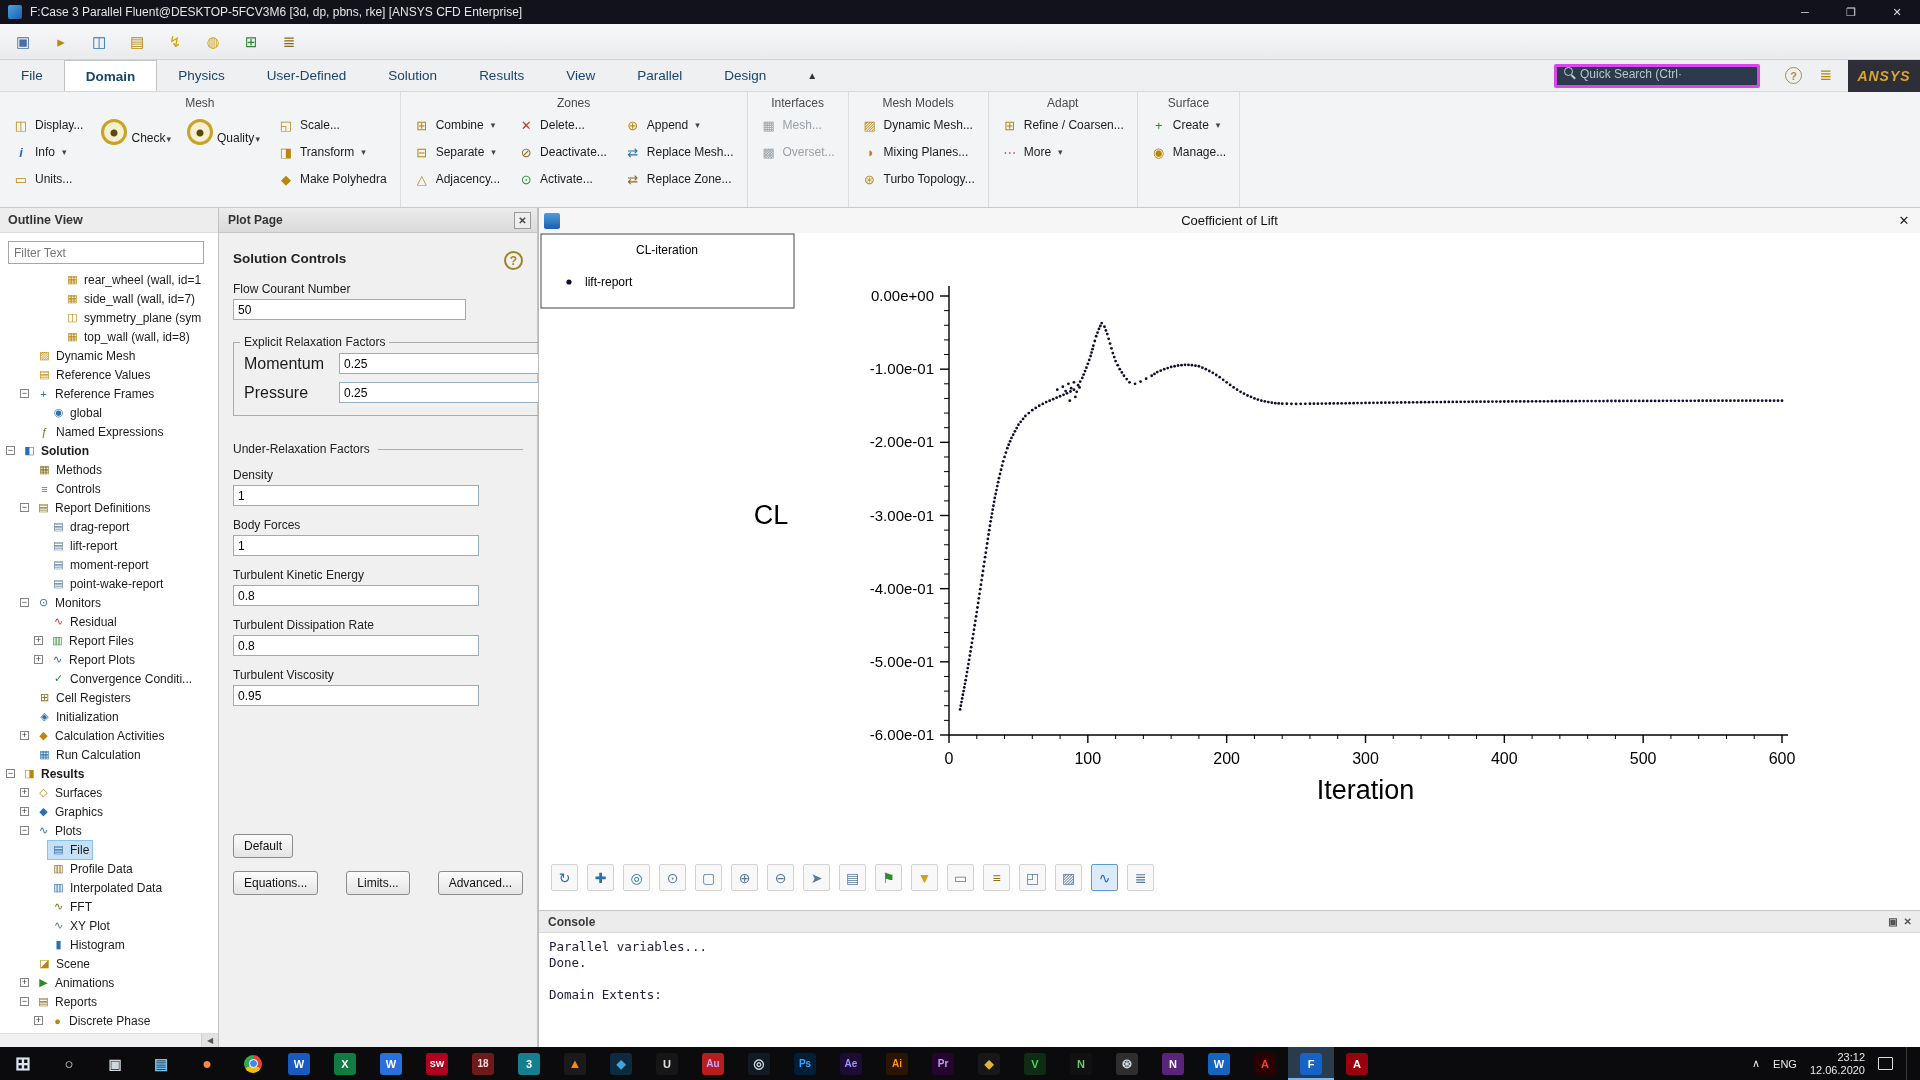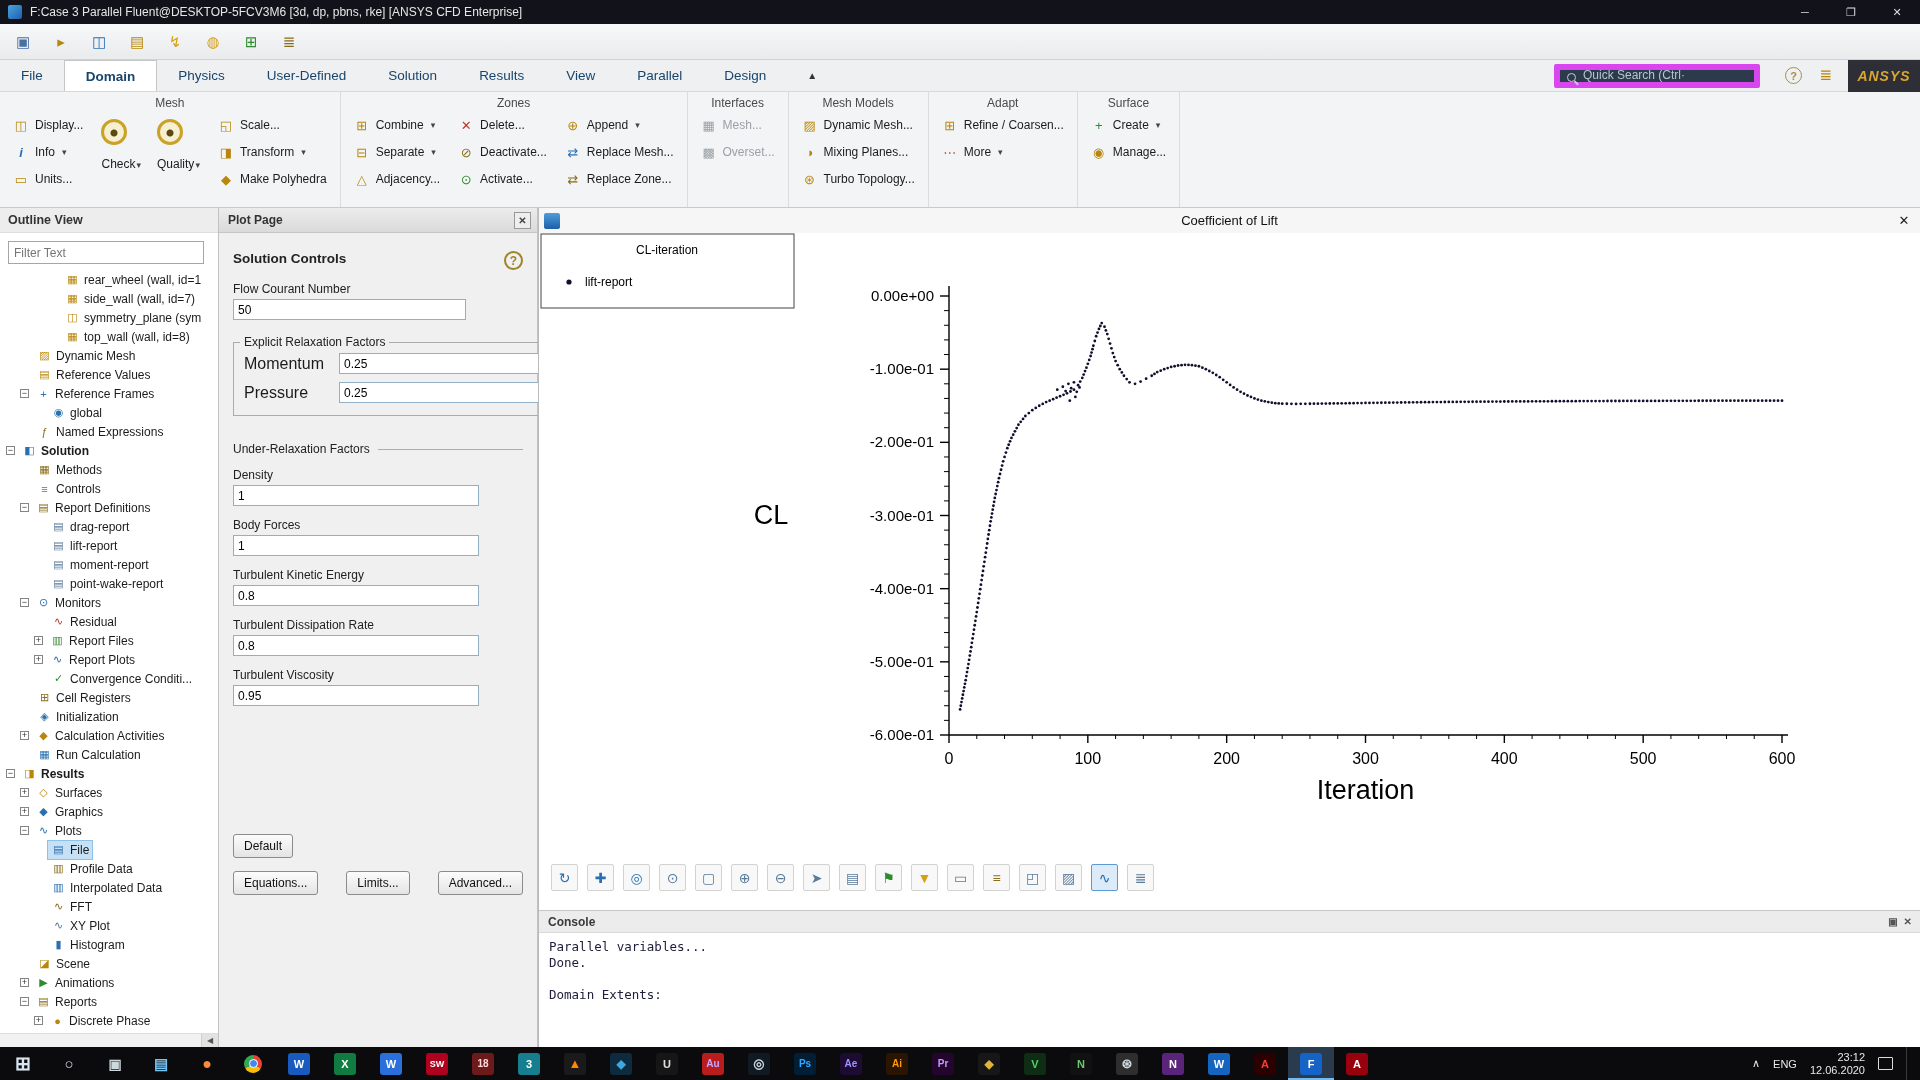--- a/index.html
+++ b/index.html
@@ -12,38 +12,38 @@
   .wctrls{margin-left:auto;display:flex;height:100%}
   .wbtn{width:46px;height:100%;display:flex;align-items:center;justify-content:center;color:#ddd;font-size:11px}
   
   .qat{left:0;top:24px;width:1920px;height:36px;background:linear-gradient(#f7f8f9,#e9ebed);border-bottom:1px solid #d0d3d6;display:flex;align-items:center;padding-left:12px;gap:16px}
   .qat-icon{width:22px;height:22px;display:flex;align-items:center;justify-content:center;font-size:15px;border-radius:3px}
   
   .tabrow{left:0;top:60px;width:1920px;height:32px;background:#eef0f1;display:flex;align-items:stretch;border-bottom:1px solid #d8d8d8}
   .tab{padding:0 21px;display:flex;align-items:center;font-size:13.5px;color:#17456e}
   .tab.active{background:#fff;border:1px solid #c6c6c6;border-bottom:none;font-weight:700}
   .caret-up{align-self:center;color:#333;margin-left:20px;font-size:10px}
-  .searchbox{position:absolute;right:160px;top:64px;width:206px;height:24px;background:#2c3b4c;border:6px solid #d946ef;border-radius:2px;display:flex;align-items:flex-end;color:#b9c4cd;font-size:12px;padding:0 7px;gap:7px}
+  .searchbox{position:absolute;right:160px;top:64px;width:206px;height:24px;background:#2c3b4c;border:3px solid #d946ef;border-radius:2px;display:flex;align-items:flex-start;color:#b9c4cd;font-size:12px;padding:0 7px;gap:7px}
   .mag{width:9px;height:9px;border:1.5px solid #c6d0d8;border-radius:50%;position:relative;flex:none}
   .mag::after{content:"";position:absolute;width:5px;height:1.5px;background:#c6d0d8;transform:rotate(45deg);right:-4px;bottom:-2px}
   .helpcirc{position:absolute;right:118px;top:67px;width:17px;height:17px;border-radius:50%;border:1.5px solid #a98f3d;color:#a98f3d;font-size:11px;display:flex;align-items:center;justify-content:center;font-weight:700}
   .bookicon{position:absolute;right:88px;top:66px;font-size:15px;color:#b8860b}
   .brand{position:absolute;right:0;top:60px;width:72px;height:32px;background:#2e2e36;color:#d9a62e;display:flex;align-items:center;justify-content:center;font-weight:700;font-size:14px;font-style:italic;letter-spacing:1px}
   
   .ribbon{left:0;top:92px;width:1920px;height:116px;background:#f3f4f5;border-bottom:1px solid #c9c9c9;display:flex}
   .rgroup{padding:4px 13px;border-right:1px solid #dcdcdc;display:flex;flex-direction:column}
   .rgroup-label{text-align:center;font-size:12px;color:#4a4a4a;margin-bottom:5px}
   .rcols{display:flex;gap:18px;flex:1;align-items:flex-start}
   .rcol{display:flex;flex-direction:column;gap:7px}
   .rcol.big{flex-direction:row;gap:16px;margin-top:4px}
   .ritem{display:flex;align-items:center;gap:6px;font-size:12px;color:#1c1c1c;white-space:nowrap;height:20px}
   .ritem.disabled{color:#9aa0a5}
   .ricon{width:16px;text-align:center;font-size:13px;flex:none}
   .dd{font-size:9px;color:#444;margin-left:1px}
-  .bigitem{display:flex;flex-direction:column;align-items:flex-start;gap:12px;font-size:12px}
+  .bigitem{display:flex;flex-direction:row;align-items:flex-end;gap:4px;font-size:12px}
   .gauge{width:26px;height:26px;border-radius:50%;border:3px solid #c9a227;background:radial-gradient(circle at 50% 55%,#5a4a10 0 3px,#f7efd2 4px)}
   
   .outline{left:0;top:208px;width:219px;height:839px;background:#fff;border-right:1px solid #c2c2c2}
   .ol-header{height:25px;background:#ededed;display:flex;align-items:center;padding-left:8px;font-size:12.5px;font-weight:700;color:#333;border-bottom:1px solid #ddd}
   .ol-filter{margin:8px;width:196px;height:23px;border:1px solid #a6a6a6;font-size:12px;padding:0 5px;color:#444;font-family:inherit}
   .tree{position:absolute;top:62px;left:0;right:0;bottom:14px;overflow:hidden}
   .trow{height:19px;display:flex;align-items:center;font-size:12px;white-space:nowrap}
   .trow.bold .tlabel{font-weight:700}
   .texp{width:9px;height:9px;border:1px solid #848484;background:#fff;font-size:9px;line-height:7px;text-align:center;margin-right:4px;color:#333;flex:none}
   .thl{display:flex;align-items:center;height:18px;padding:0 3px}

